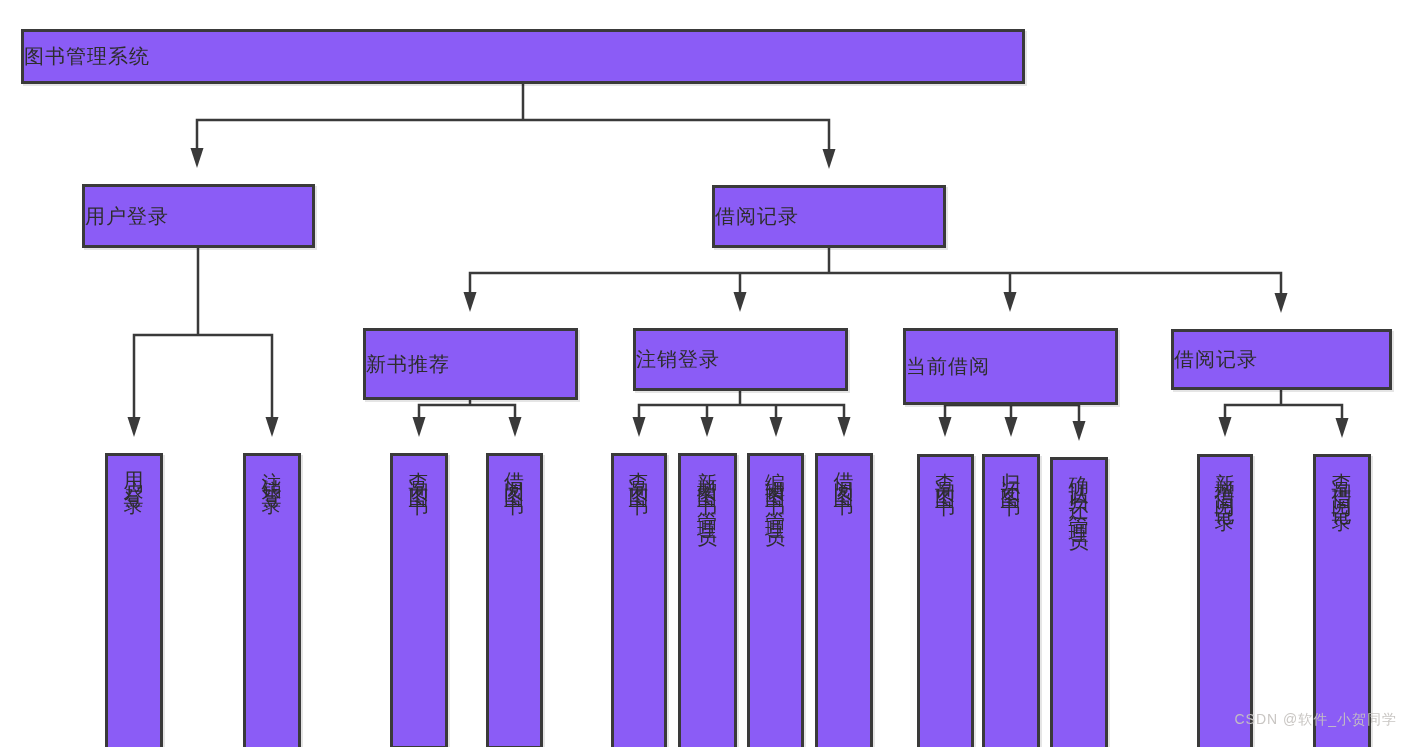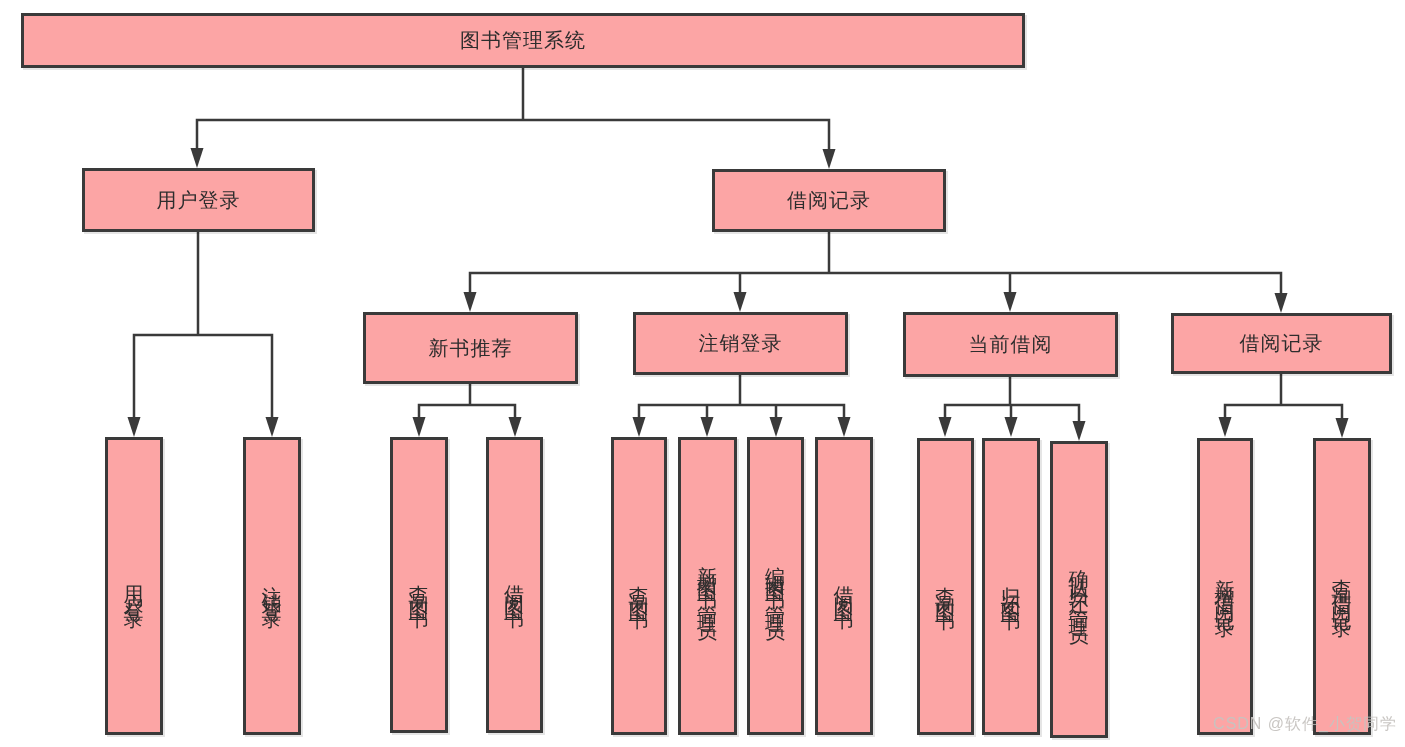--- a/index.html
+++ b/index.html
@@ -2,30 +2,30 @@
 <html><head>
 <meta charset="utf-8">
 <style>
   html,body{margin:0;padding:0;background:#ffffff;}
   #stage{
     position:relative;width:1405px;height:747px;background:#ffffff;overflow:hidden;
     font-family:"Liberation Sans","DejaVu Sans",sans-serif;color:#2d2d2d;
   }
   #wires{position:absolute;left:0;top:0;width:1405px;height:747px;z-index:1;}
   .node{
-    position:absolute;box-sizing:border-box;background:#fca5a5;
+    position:absolute;box-sizing:border-box;background:#8b5cf6;
     border:3px solid #3a3a3a;box-shadow:2px 2px 0 rgba(0,0,0,0.10);
-    display:flex;align-items:center;justify-content:center;z-index:2;
+    display:flex;align-items:center;z-index:2;margin-top:16px;
   }
   .node.h span{font-size:20px;letter-spacing:1px;white-space:nowrap;}
   .node.v{writing-mode:vertical-rl;text-orientation:mixed;}
   .node.v span{font-size:20px;letter-spacing:8px;line-height:1;}
   .watermark{
-    position:absolute;right:8px;bottom:12px;z-index:5;
-    font-size:16px;color:rgba(198,195,192,0.95);letter-spacing:1px;white-space:nowrap;margin-left:18px;
+    position:absolute;right:8px;bottom:18px;z-index:5;
+    font-size:14px;color:rgba(198,195,192,0.95);letter-spacing:1px;white-space:nowrap;margin-left:18px;
   }
 </style>
 </head>
 <body>
 
 <div id="stage">
 
   <svg id="wires" viewBox="0 0 1405 747" xmlns="http://www.w3.org/2000/svg">
     <g stroke="#3a3a3a" stroke-width="2.5" fill="none">
 
@@ -76,21 +76,21 @@
   <div class="node h" style="left:712px;top:169px;width:234px;height:63px">
     <span>借阅记录</span>
   </div>
 
   <div class="node h" style="left:363px;top:312px;width:215px;height:72px">
     <span>新书推荐</span>
   </div>
   <div class="node h" style="left:633px;top:312px;width:215px;height:63px">
     <span>注销登录</span>
   </div>
-  <div class="node h" style="left:903px;top:312px;width:215px;height:65px">
+  <div class="node h" style="left:903px;top:312px;width:215px;height:77px">
     <span>当前借阅</span>
   </div>
   <div class="node h" style="left:1171px;top:313px;width:221px;height:61px">
     <span>借阅记录</span>
   </div>
 
   <div class="node v" style="left:105px;top:437px;width:58px;height:298px">
     <span>用户登录</span>
   </div>
   <div class="node v" style="left:243px;top:437px;width:58px;height:298px">

